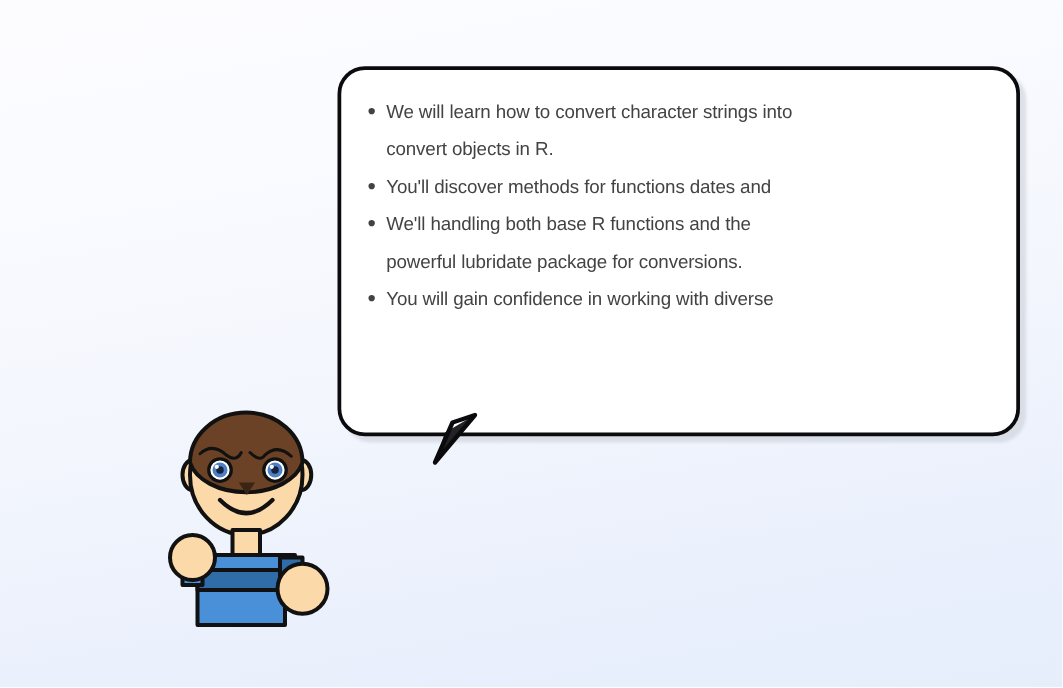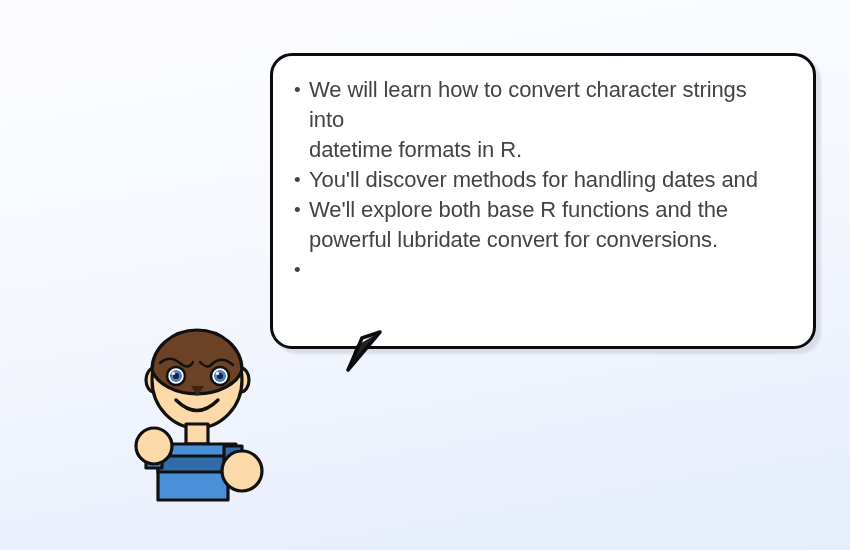--- a/index.html
+++ b/index.html
@@ -64,21 +64,21 @@
   .bullet-dot {
     width: 15px;
     flex: 0 0 15px;
     color: #424242;
     font-size: 19px;
     line-height: 30px;
     text-align: left;
   }
   .bullet-text {
     color: #434343;
-    font-size: 22px;
+    font-size: 15px;
     line-height: 30px;
     letter-spacing: -0.1px;
     max-width: 470px;
   }
 
   
   #bubble-tail {
     position: absolute;
     left: 336px;
     top: 330px;
@@ -103,42 +103,43 @@
   <div id="bubble-wrap">
     <div id="bubble-shadow"></div>
     <div id="bubble"></div>
 
     <div id="bubble-text">
 
       <div class="bullet-row">
         <div class="bullet-dot">•</div>
         <div class="bullet-text">
           <div>We will learn how to convert character strings into</div>
-          <div>datetime formats in R.</div>
+          <div>convert objects in R.</div>
         </div>
       </div>
 
       <div class="bullet-row">
         <div class="bullet-dot">•</div>
         <div class="bullet-text">
-          <div>You'll discover methods for handling dates and</div>
+          <div>You'll discover methods for functions dates and</div>
         </div>
       </div>
 
       <div class="bullet-row">
         <div class="bullet-dot">•</div>
         <div class="bullet-text">
-          <div>We'll explore both base R functions and the</div>
-          <div>powerful lubridate convert for conversions.</div>
+          <div>We'll handling both base R functions and the</div>
+          <div>powerful lubridate package for conversions.</div>
         </div>
       </div>
 
       <div class="bullet-row">
         <div class="bullet-dot">•</div>
         <div class="bullet-text">
+          <div>You will gain confidence in working with diverse</div>
         </div>
       </div>
 
     </div>
   </div>
 
   <svg id="bubble-tail" viewBox="0 0 56 46">
     <path d="M44 2 L12 40 L26 8 Z" fill="#ffffff" stroke="#0b0b0d" stroke-width="3.5" stroke-linejoin="round"></path>
     <path d="M44 2 L12 40 L20 16 Z" fill="#0b0b0d" opacity="0.9"></path>
   </svg>

